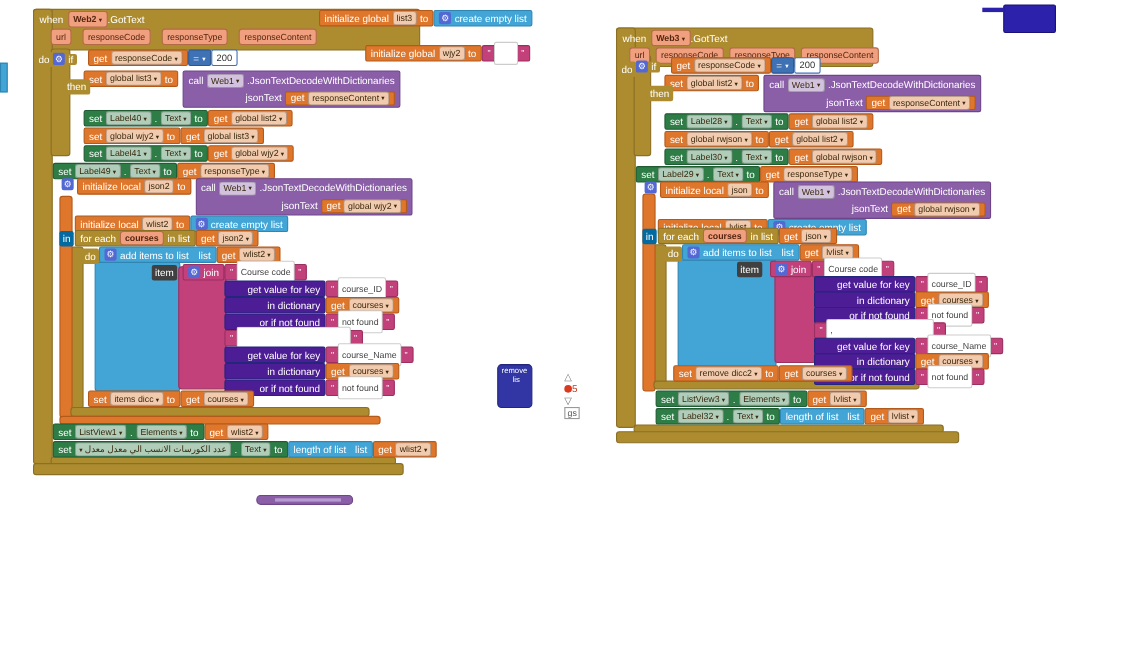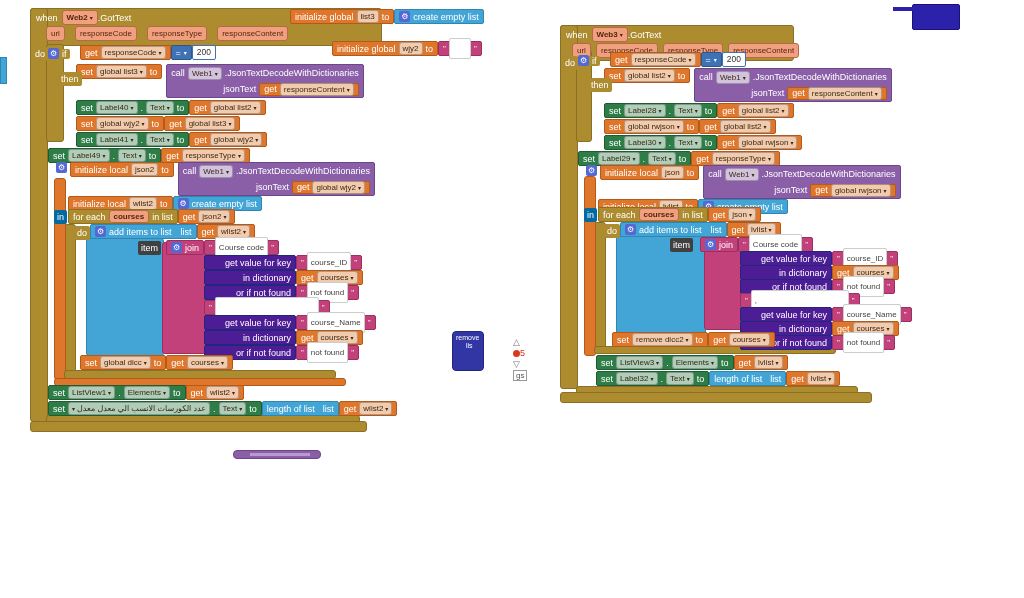--- a/index.html
+++ b/index.html
@@ -426,21 +426,21 @@
       <i class="q">"</i>
       <span class="strf">not found</span>
       <i class="q">"</i>
     </span>
   </div>
 
   <div class="row" style="left:80px;top:355px">
     <span class="seg orange">
       <span>set</span>
       <span class="pill">
-          <b>global dicc</b>
+          <b>items dicc</b>
           <i>▾</i>
         </span>
       <span>to</span>
     </span>
     <span class="seg orange">
       <span>get</span>
       <span class="pill">
           <b>courses</b>
           <i>▾</i>
         </span>

